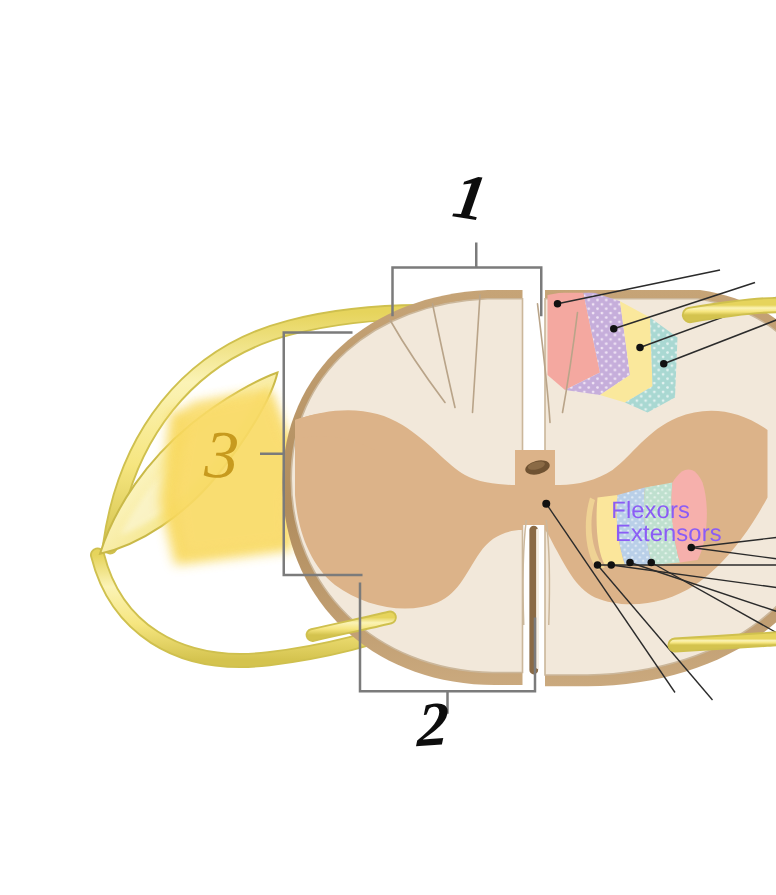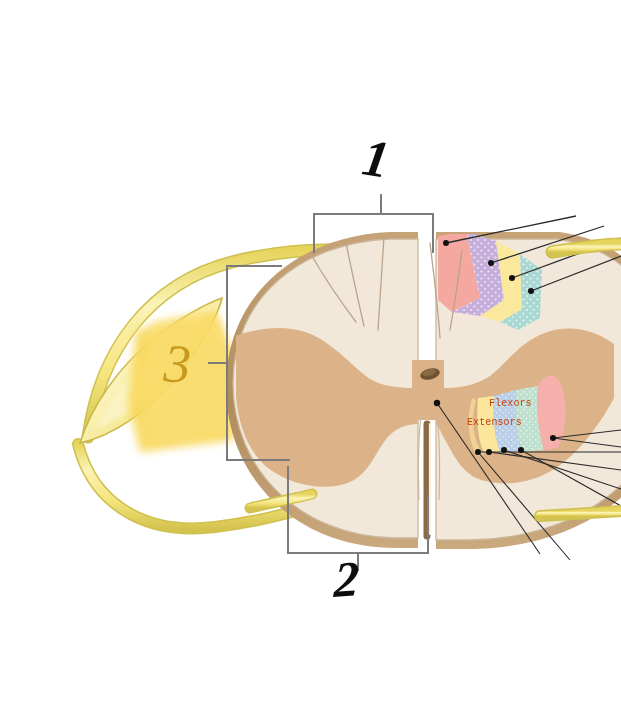--- a/index.html
+++ b/index.html
@@ -56,29 +56,29 @@
     left: 164px;
     top: 337px;
     font-size: 54px;
     font-weight: 400;
     font-style: italic;
     color: #c79a1e;
     transform: rotate(3deg);
   }
   .region-text {
     position: absolute;
-    font-family: Liberation Mono, monospace;
-    font-size: 10px;
-    color: #c2410c;
+    font-family: Liberation Sans, sans-serif;
+    font-size: 19px;
+    color: #8b5cf6;
     white-space: nowrap;
     user-select: none;
     letter-spacing: 0.1px;
   }
   #flexors-text { left: 489px; top: 398px; }
-  #extensors-text { left: 467px; top: 417px; }
+  #extensors-text { left: 492px; top: 417px; }
 </style>
 </head>
 <body>
 
 <div id="stage">
 
   <svg id="diagram-svg" viewBox="0 0 621 716" xmlns="http://www.w3.org/2000/svg">
     <defs>
 
       <pattern id="dots-purple" width="7" height="7" patternUnits="userSpaceOnUse">

